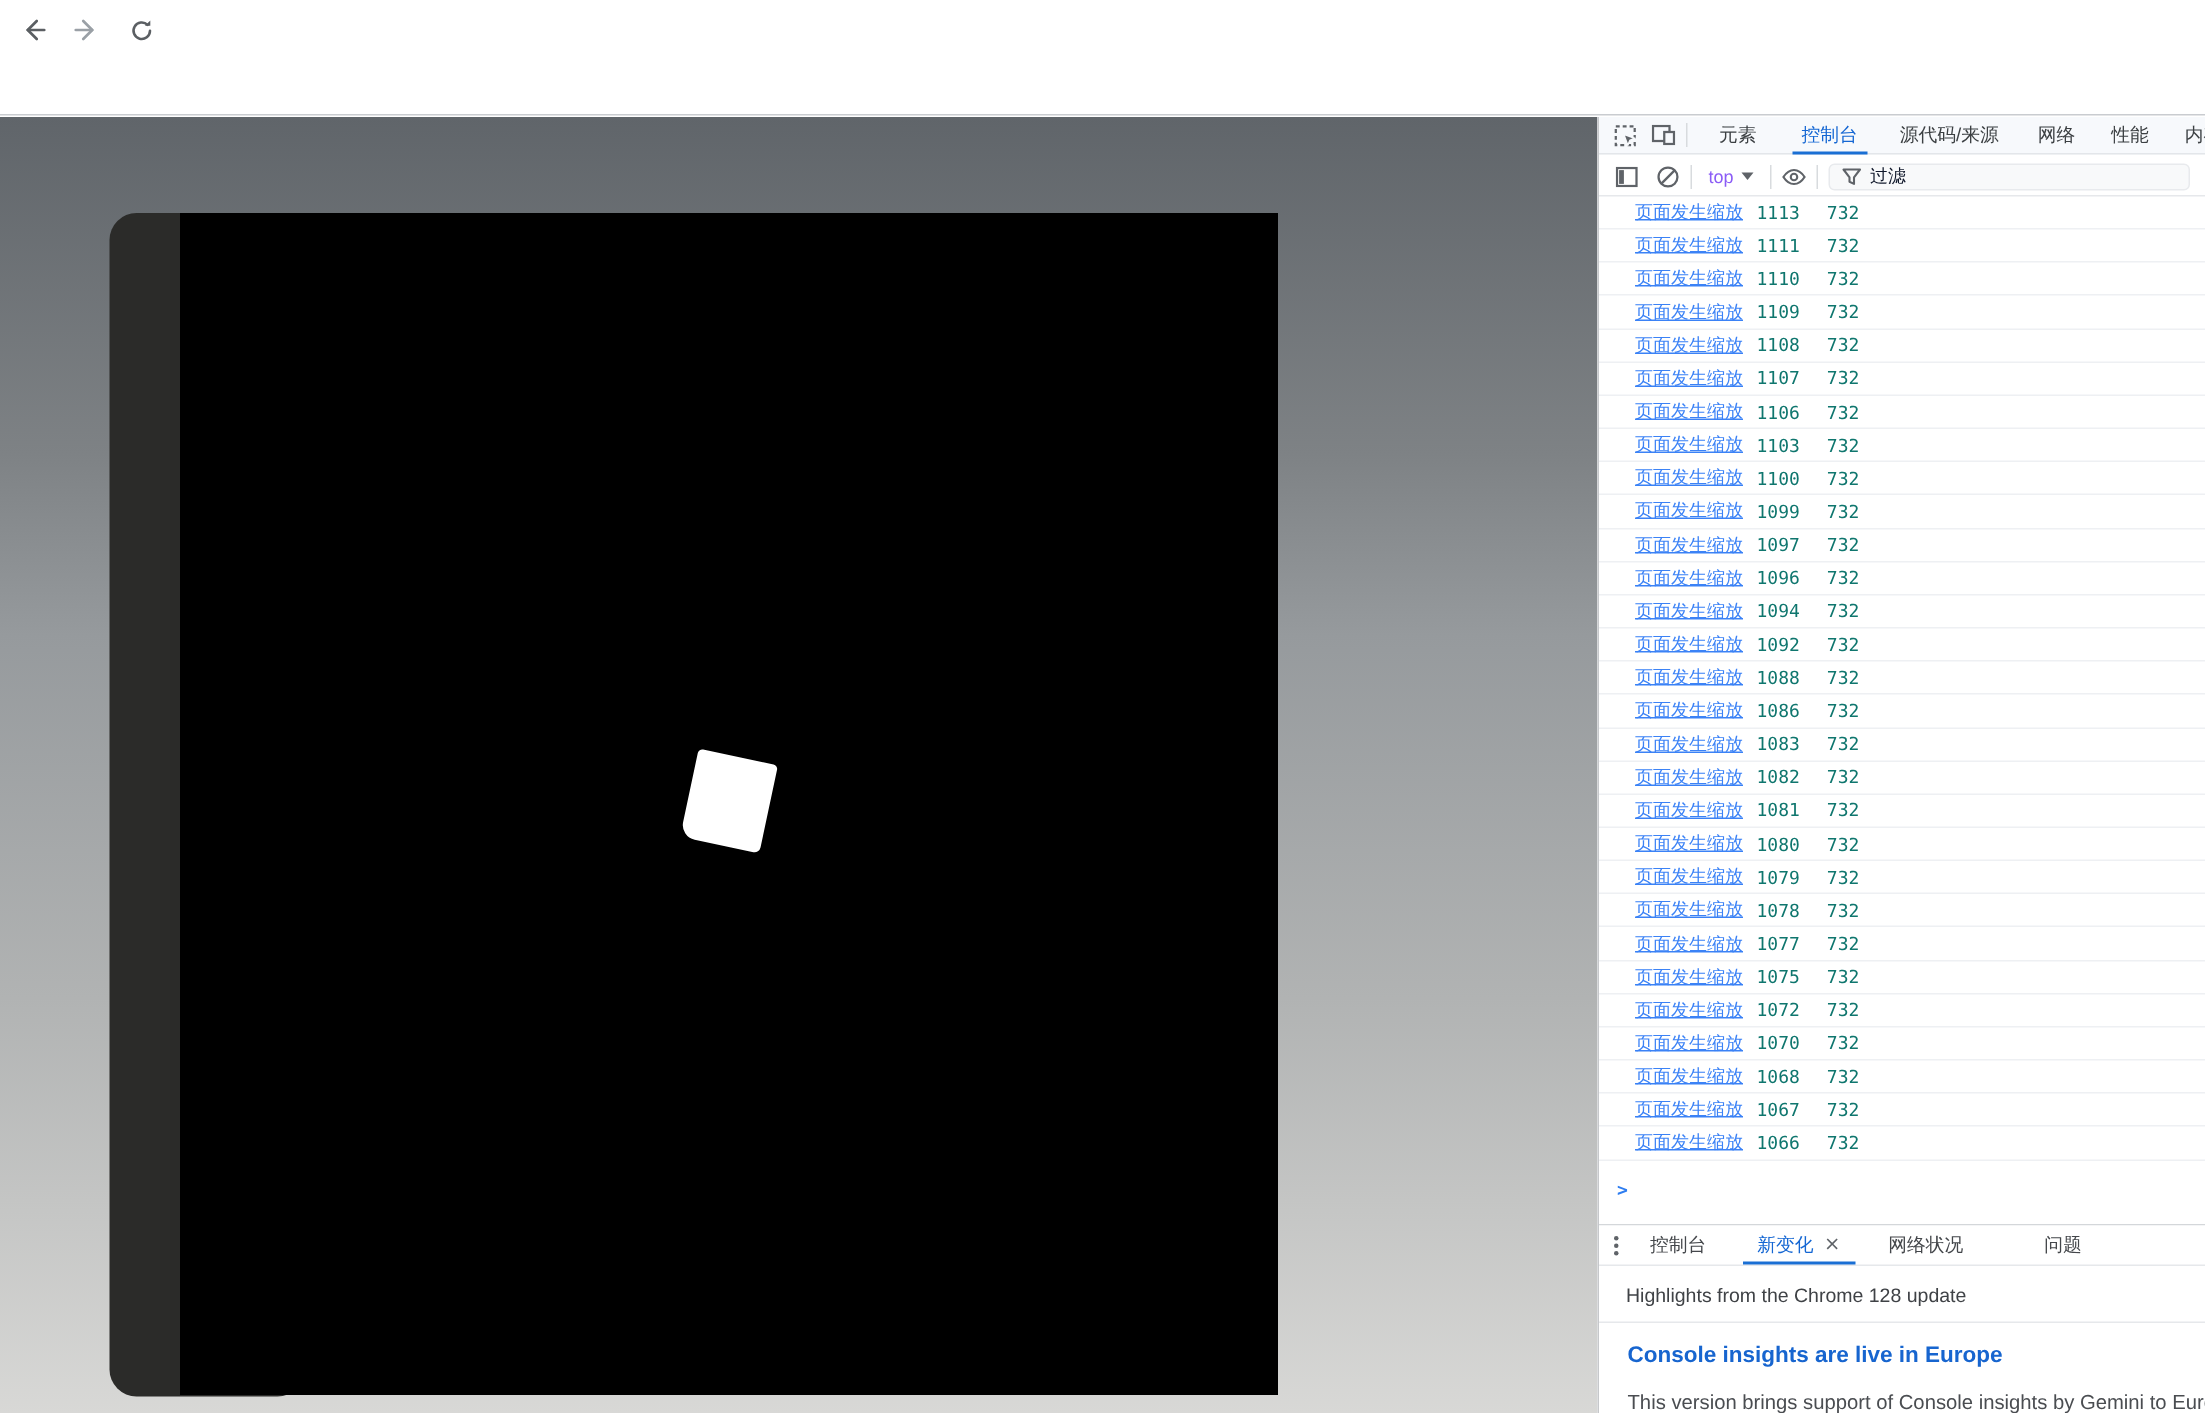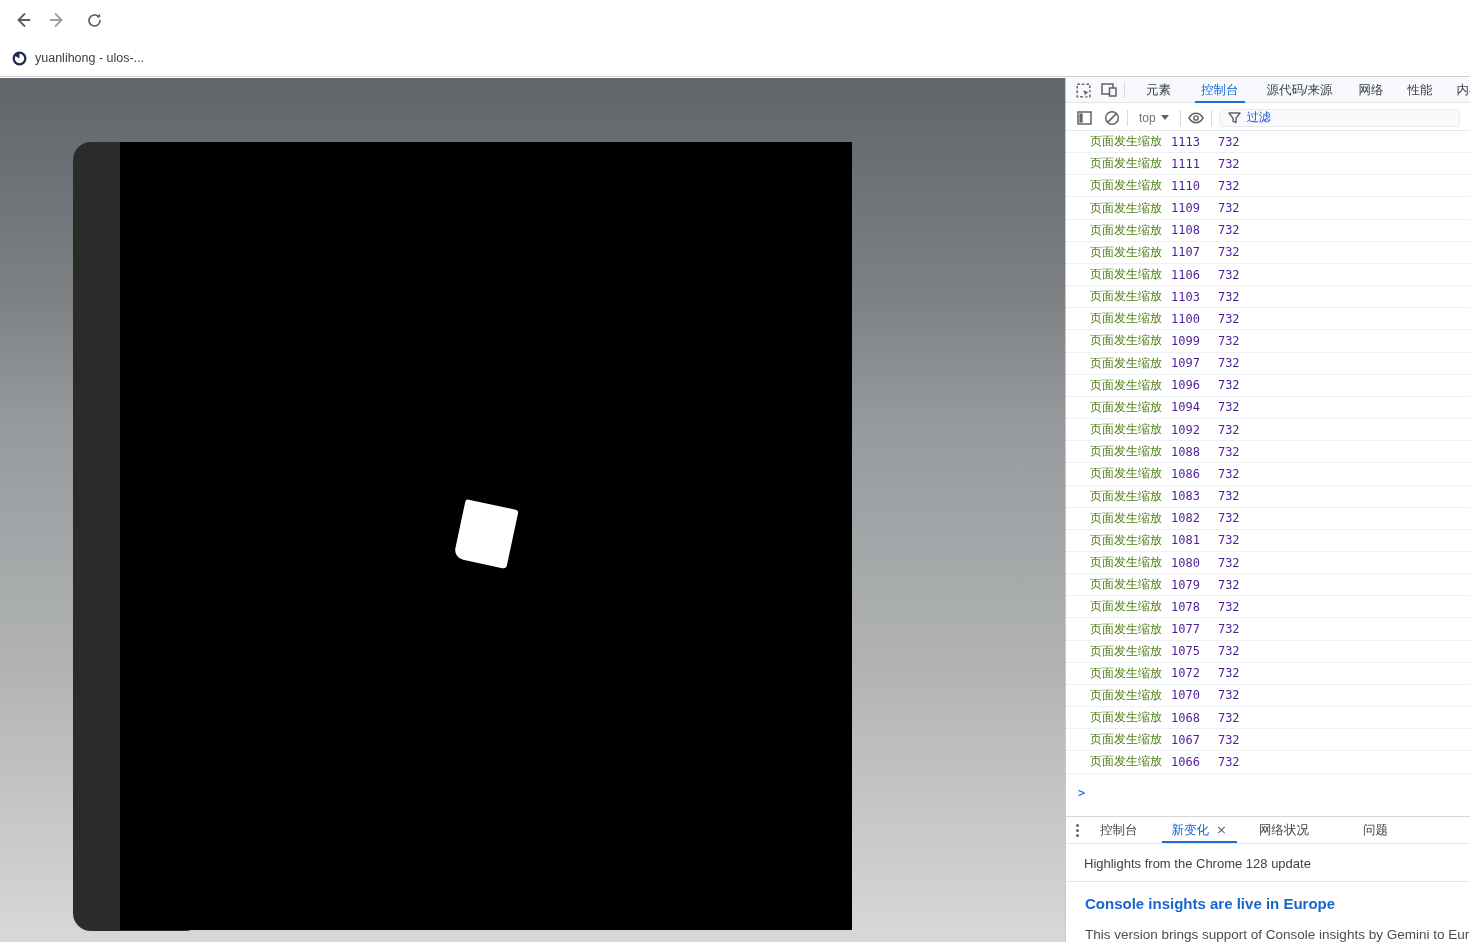--- a/index.html
+++ b/index.html
@@ -24,29 +24,29 @@
   
   #devtools { position:absolute; top:78px; left:1065px; width:405px; height:864px; background:#fff; border-left:1px solid #c6c8cb; overflow:hidden; }
   #dt-tabbar { position:absolute; top:0; left:0; right:0; height:25px; background:#f7f9fc; border-bottom:1px solid #e3e6ea; display:flex; align-items:center; }
   .dt-icon-btn { width:16px; height:16px; display:flex; align-items:center; justify-content:center; flex:none; }
   .vdiv { width:1px; height:16px; background:#d8dbde; margin:0 7px; flex:none; }
   .dt-tab { font-size:12.5px; color:#3c4043; padding:0 10px; height:25px; line-height:25px; position:relative; white-space:nowrap; }
   .dt-tab.selected { color:#1567d3; }
   .dt-tab.selected::after { content:""; position:absolute; left:4px; right:4px; bottom:0; height:2px; background:#1a6fd4; }
 
   #dt-console-toolbar { position:absolute; top:27px; left:0; right:0; height:26px; background:#fff; border-bottom:1px solid #e6e8eb; display:flex; align-items:center; }
-  #context-select { font-size:12px; color:#737373; display:flex; align-items:center; gap:5px; padding:0 4px; }
+  #context-select { font-size:12px; color:#8b5cf6; display:flex; align-items:center; gap:5px; padding:0 4px; }
   .caret-down { width:0; height:0; border-left:4px solid transparent; border-right:4px solid transparent; border-top:5px solid #5f6368; }
   #filter-box { display:flex; align-items:center; gap:6px; background:#f8f9fa; border:1px solid #e8eaed; border-radius:4px; height:18px; padding:0 8px; flex:1; margin-right:10px; }
-  #filter-text { font-size:12px; color:#1d4ed8; }
+  #filter-text { font-size:12px; color:#0f172a; }
 
   #console-list { position:absolute; top:53px; left:0; right:0; }
   .console-row { height:22.17px; border-bottom:1px solid #eef0f3; display:flex; align-items:center; padding-left:24px; font-family:"DejaVu Sans Mono",monospace; font-size:12px; }
-  .console-msg { color:#4d7c0f; }
-  .console-num { color:#4c1d95; margin-left:9px; }
+  .console-msg { color:#3b82f6;text-decoration:underline; }
+  .console-num { color:#0f766e; margin-left:9px; }
   .console-num + .console-num { margin-left:18px; }
   #prompt-row { position:absolute; left:0; right:0; height:26px; display:flex; align-items:center; padding-left:12px; }
   #prompt-chevron { color:#2e7df0; font-size:12px; font-weight:bold; font-family:"DejaVu Sans Mono",monospace; }
 
   
   #drawer { position:absolute; left:0; right:0; top:738px; height:126px; background:#fff; border-top:1px solid #d4d7da; }
   #drawer-tabbar { position:absolute; top:0; left:0; right:0; height:27px; background:#fff; border-bottom:1px solid #e6e8eb; display:flex; align-items:center; }
   .drawer-tab { font-size:12.5px; color:#44474b; padding:0 12px; height:26px; line-height:26px; position:relative; display:flex; align-items:center; white-space:nowrap; }
   .drawer-tab.selected { color:#1567d3; }
   .drawer-tab.selected::after { content:""; position:absolute; left:2px; right:2px; bottom:0; height:2px; background:#1a6fd4; }
@@ -73,29 +73,20 @@
     <svg width="18" height="18" viewBox="0 0 18 18">
         <path d="M6.5 3l6 6-6 6" stroke="#9aa0a6" stroke-width="1.8" fill="none" stroke-linecap="round" stroke-linejoin="round"></path>
         <path d="M1.5 9h11" stroke="#9aa0a6" stroke-width="1.8" stroke-linecap="round"></path>
       </svg>
   </div>
   <div class="nav-btn" style="left:81px">
     <svg width="17" height="17" viewBox="0 0 17 17">
         <path d="M14 8.5a5.5 5.5 0 1 1-1.6-3.9" stroke="#5b5f63" stroke-width="1.7" fill="none" stroke-linecap="round"></path>
         <path d="M14.2 1.6v3.6h-3.6z" fill="#5b5f63"></path>
       </svg>
-  </div>
-  <div id="bookmarks">
-    <div id="bookmark-item">
-      <svg width="15" height="15" viewBox="0 0 16 16">
-          <circle cx="8" cy="8" r="6.2" stroke="#1d2b50" stroke-width="2.4" fill="none"></circle>
-          <path d="M8 8 L8 1.8 A6.2 6.2 0 0 0 2.6 4.9 Z" fill="#1d2b50"></path>
-        </svg>
-      <span id="bookmark-label">yuanlihong - ulos-...</span>
-    </div>
   </div>
 </div>
 
 <div id="page">
   <div id="dark-rect"></div>
   <div id="canvas">
     <div id="white-square"></div>
   </div>
 </div>
 

